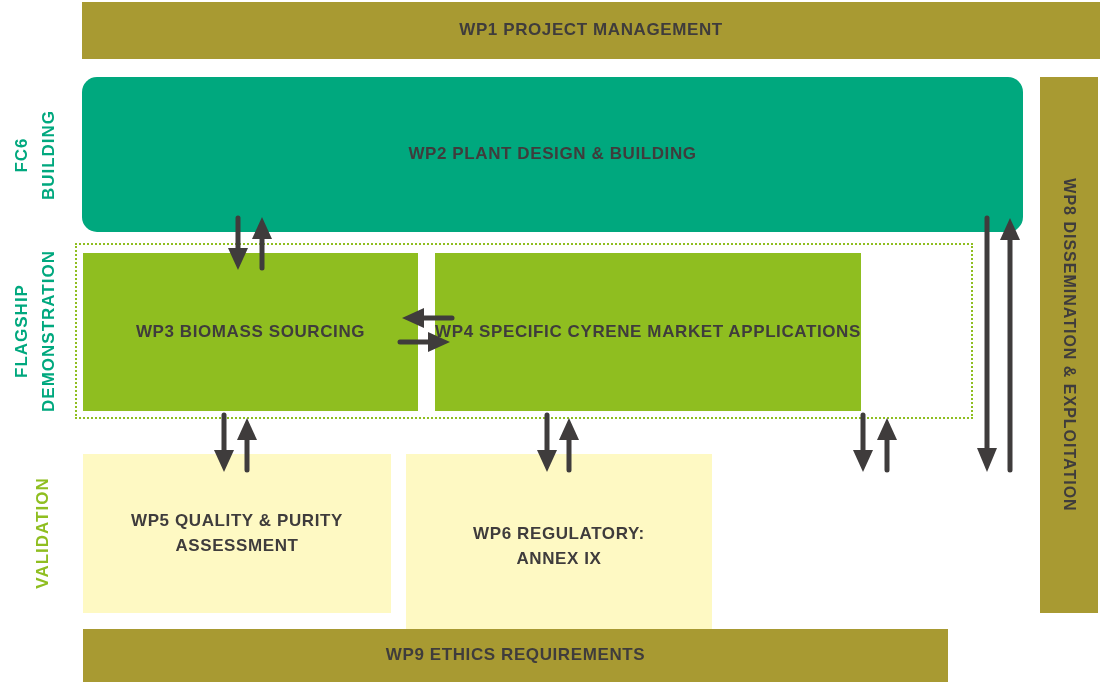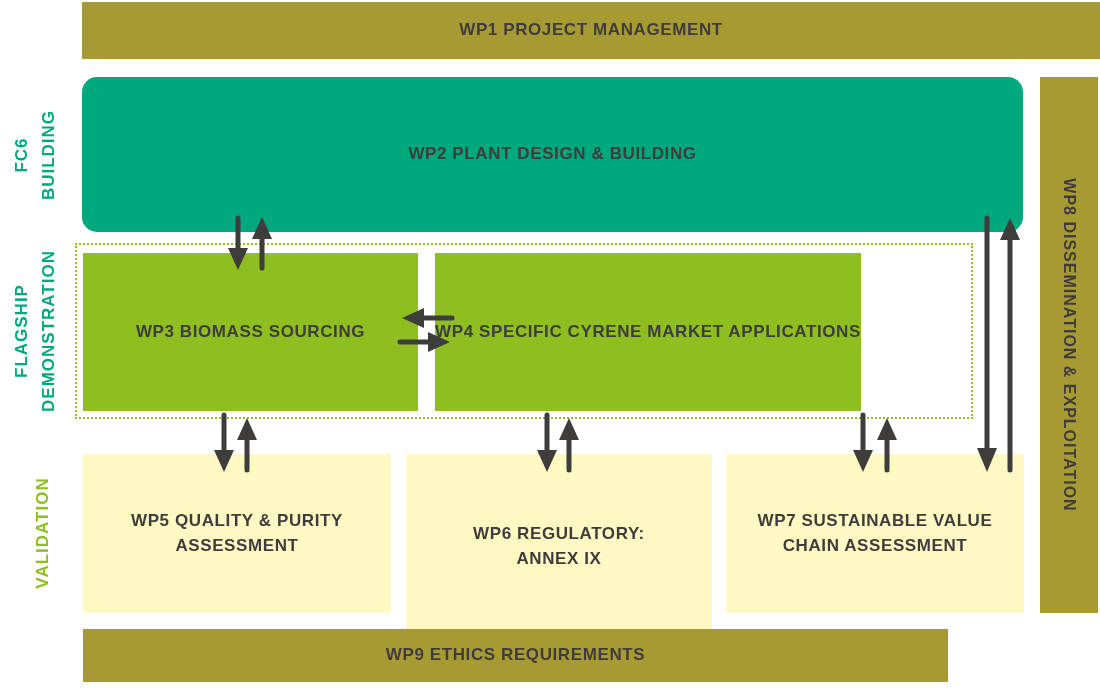--- a/index.html
+++ b/index.html
@@ -85,24 +85,20 @@
   </div>
 
   <div class="box yellow wp5">
     <span>WP5 QUALITY &amp; PURITY
 ASSESSMENT</span>
   </div>
   <div class="box yellow wp6">
     <span>WP6 REGULATORY:
 ANNEX IX</span>
   </div>
-  <div class="box yellow wp7">
-    <span>WP7 SUSTAINABLE VALUE
-CHAIN ASSESSMENT</span>
-  </div>
 
   <div class="bar olive wp8"></div>
   <div class="vlabel rot-cw dark-text lbl-wp8">WP8 DISSEMINATION &amp; EXPLOITATION</div>
 
   <div class="bar olive wp9">
     <span>WP9 ETHICS REQUIREMENTS</span>
   </div>
 
   <div class="vlabel rot-ccw teal-text lbl-building">FC6
 BUILDING</div>

